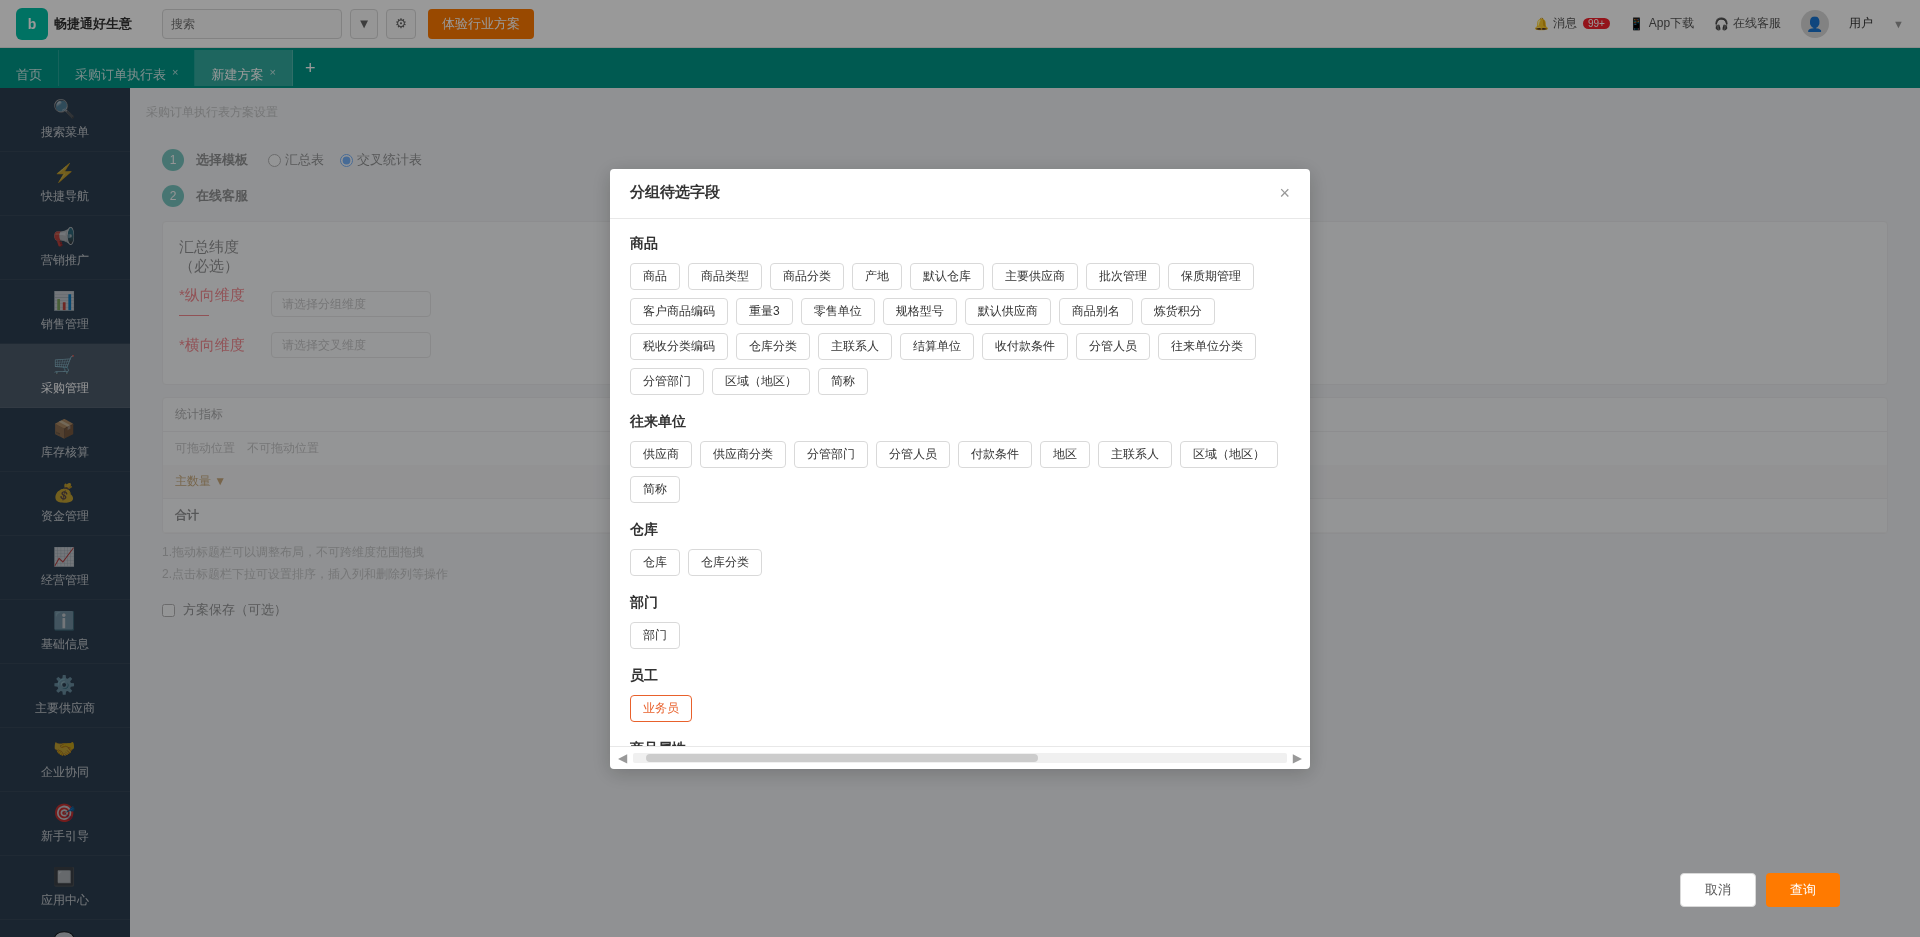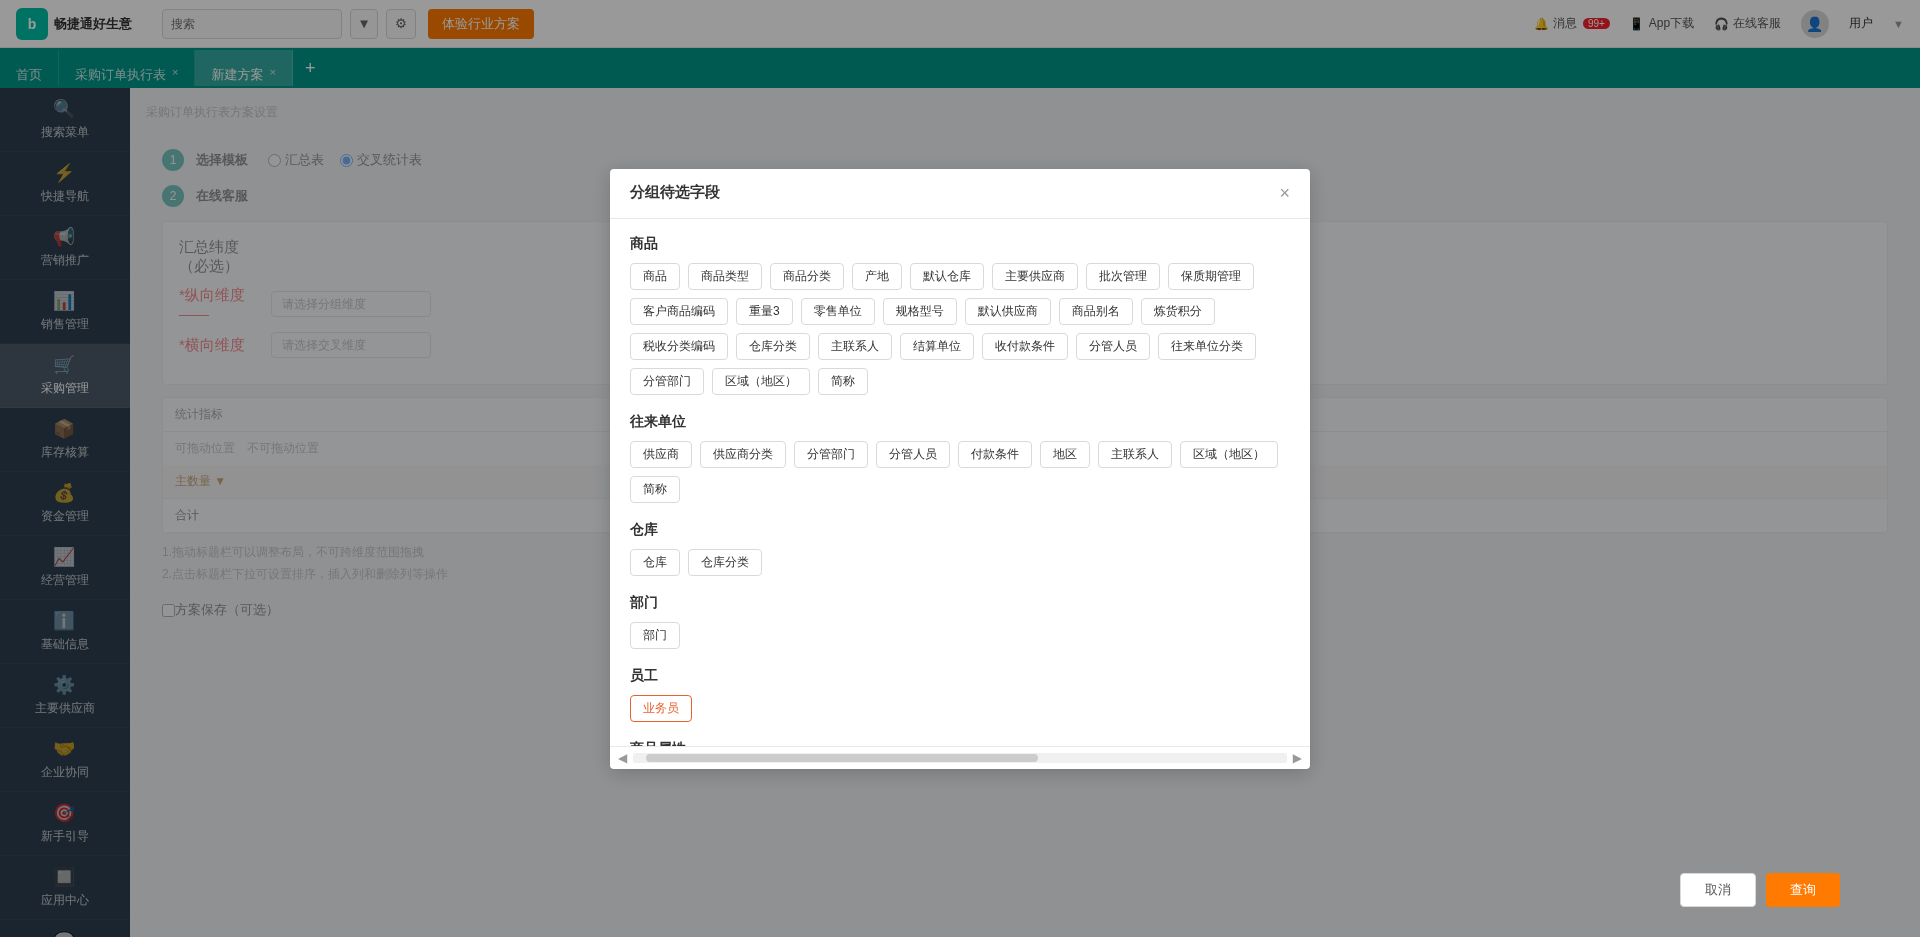--- a/index.html
+++ b/index.html
@@ -207,24 +207,24 @@
     .config-select {
       border: 1px solid #d9d9d9; border-radius: 4px;
       padding: 5px 28px 5px 10px; font-size: 12px; color: #999;
       background: #fff; min-width: 160px; appearance: none; cursor: pointer;
     }
 
     .table-section { background: #fff; border: 1px solid #e8e8e8; border-radius: 4px; }
     .table-header-row { background: #f7f7f7; display: flex; border-bottom: 1px solid #e8e8e8; }
     .table-header-cell { padding: 8px 12px; font-size: 12px; color: #a16207; flex: 1; }
     .table-data-row { display: flex; border-bottom: 1px solid #f0f0f0; }
-    .table-data-cell { padding: 8px 12px; font-size: 12px; color: #333; flex: 1; }
+    .table-data-cell { padding: 8px 12px; font-size: 12px; color: #333; flex: 1; font-weight: bold; }
 
     .hint-text { font-size: 12px; color: #999; line-height: 1.8; margin-top: 8px; }
-    .save-row { display: flex; align-items: center; margin-top: 16px; }
+    .save-row { display: flex; align-items: center; gap: 8px; margin-top: 16px; }
     .checkbox-label { font-size: 13px; color: #333; }
   </style>
 </head>
 <body>
 
 <div class="top-header">
   <div class="logo-area">
     <div class="logo-icon">b</div>
     <span class="logo-text">畅捷通好生意</span>
   </div>

